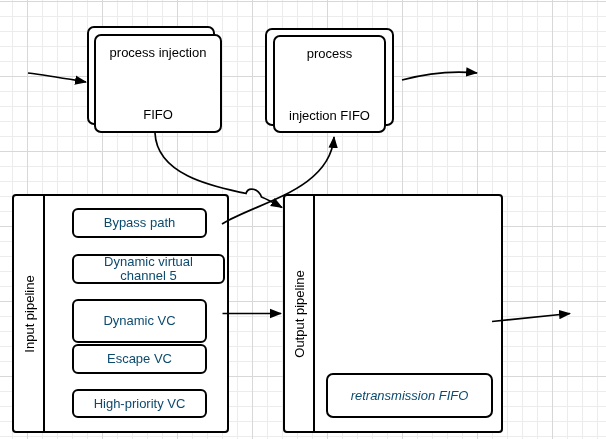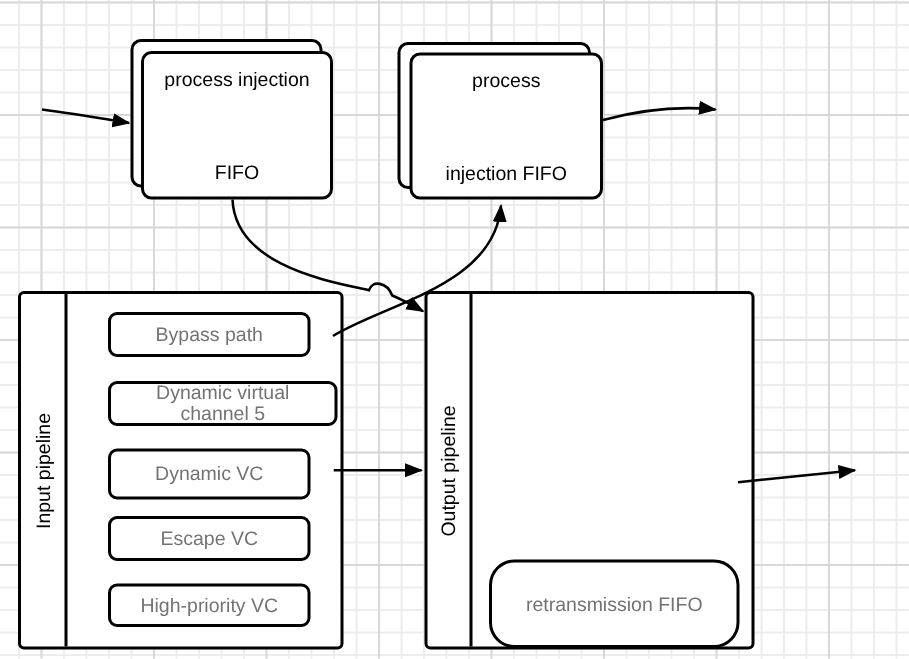--- a/index.html
+++ b/index.html
@@ -24,70 +24,70 @@
     text-align:center;font-size:13px;line-height:15px;gap:47px;}
   .bigbox{border-radius:4px;}
   .divider{position:absolute;top:0;bottom:0;width:2px;background:#000;}
   .vlabel{
     position:absolute;top:50%;white-space:nowrap;font-size:13px;color:#000;
     transform:translate(-50%,-50%) rotate(-90deg);
   }
   .chan{
     position:absolute;background:#fff;border:2px solid #000;border-radius:6px;
     box-sizing:border-box;display:flex;flex-direction:column;align-items:center;
-    justify-content:center;text-align:center;font-size:13px;line-height:14px;color:#737373;
+    justify-content:center;text-align:center;font-size:13px;line-height:14px;color:#0c4a6e;
   }
   svg.overlay{position:absolute;left:0;top:0;width:606px;height:439px;}
   svg.overlay path{fill:none;stroke:#000;stroke-width:1.7px;}
 </style>
 </head>
 <body>
 
 <div id="canvas">
 
   <div class="shape fifo" style="left:87px;top:26px;width:128px;height:99px;"></div>
   <div class="shape fifo fifo-front" style="left:94px;top:34px;width:128px;height:99px;">
     <span>process injection</span>
     <span>FIFO</span>
   </div>
 
   <div class="shape fifo" style="left:265px;top:28px;width:129px;height:98px;"></div>
-  <div class="shape fifo fifo-front" style="left:273px;top:35px;width:129px;height:98px;">
+  <div class="shape fifo fifo-front" style="left:273px;top:35px;width:113px;height:98px;">
     <span>process</span>
     <span>injection FIFO</span>
   </div>
 
   <div class="shape bigbox" style="left:12px;top:194px;width:217px;height:239px;">
     <div class="divider" style="left:29px;"></div>
     <span class="vlabel" style="left:15px;">Input pipeline</span>
   </div>
 
   <div class="chan" style="left:72px;top:208px;width:135px;height:30px;">
     <span>Bypass path</span>
   </div>
   <div class="chan" style="left:72px;top:254px;width:153px;height:30px;">
     <span>Dynamic virtual</span>
     <span>channel 5</span>
   </div>
-  <div class="chan" style="left:72px;top:299px;width:135px;height:34px;">
+  <div class="chan" style="left:72px;top:299px;width:135px;height:44px;">
     <span>Dynamic VC</span>
   </div>
   <div class="chan" style="left:72px;top:389px;width:135px;height:29px;">
     <span>High-priority VC</span>
   </div>
   <div class="chan" style="left:72px;top:344px;width:135px;height:30px;">
     <span>Escape VC</span>
   </div>
 
   <div class="shape bigbox" style="left:283px;top:194px;width:220px;height:239px;">
     <div class="divider" style="left:28px;"></div>
     <span class="vlabel" style="left:14px;">Output pipeline</span>
   </div>
 
-  <div class="chan" style="left:326px;top:373px;width:167px;height:59px;border-radius:17px;">
+  <div class="chan" style="left:326px;top:373px;width:167px;height:45px;border-radius:7px;font-style:italic;">
     <span>retransmission FIFO</span>
   </div>
 
   <svg class="overlay" viewBox="0 0 606 439" xmlns="http://www.w3.org/2000/svg">
     <defs>
       <marker id="arrow" markerUnits="userSpaceOnUse" markerWidth="13" markerHeight="11" viewBox="0 0 13 11" refX="11" refY="5.5" orient="auto">
         <path d="M0,0.8 L12,5.5 L0,10.2 Z" style="fill:#000;stroke:none;"></path>
       </marker>
     </defs>
     <path d="M28,73 C48,75.5 68,79 86,82" marker-end="url(#arrow)"></path>

